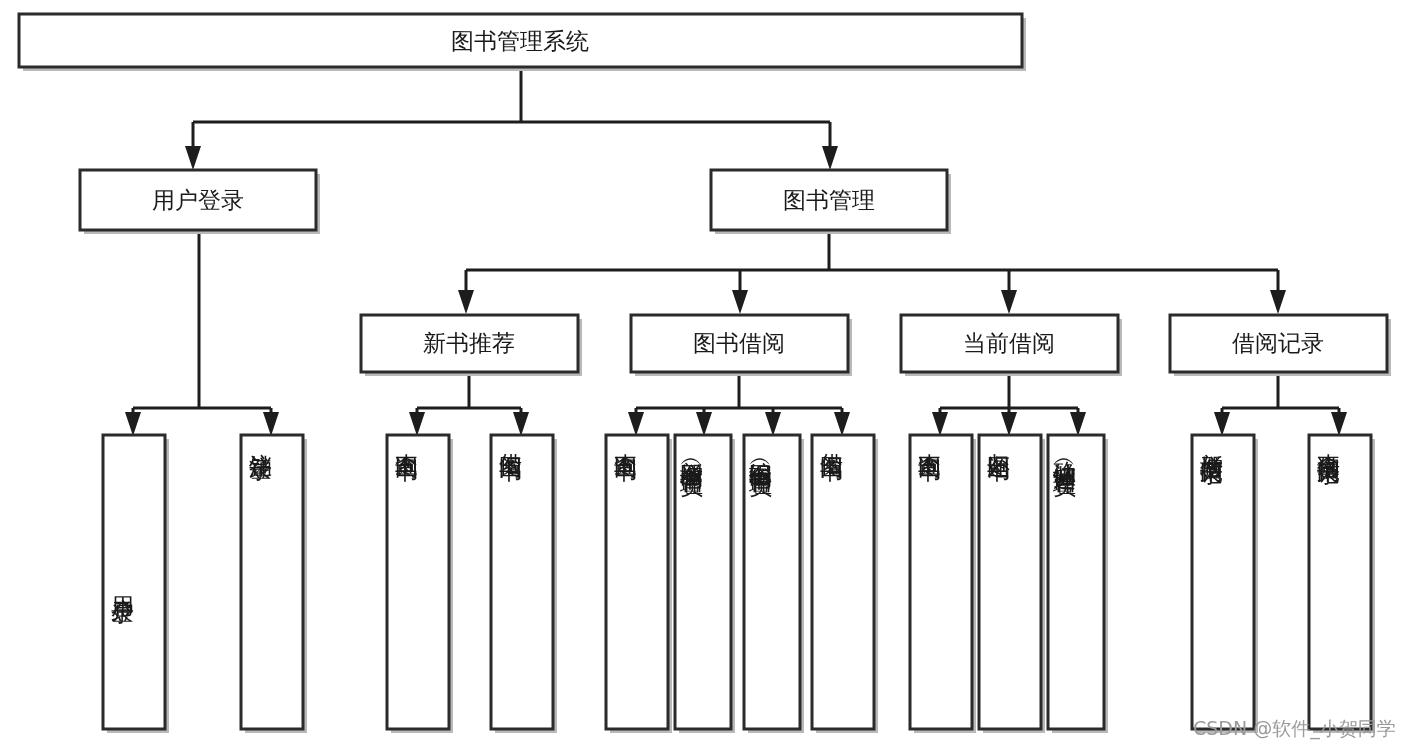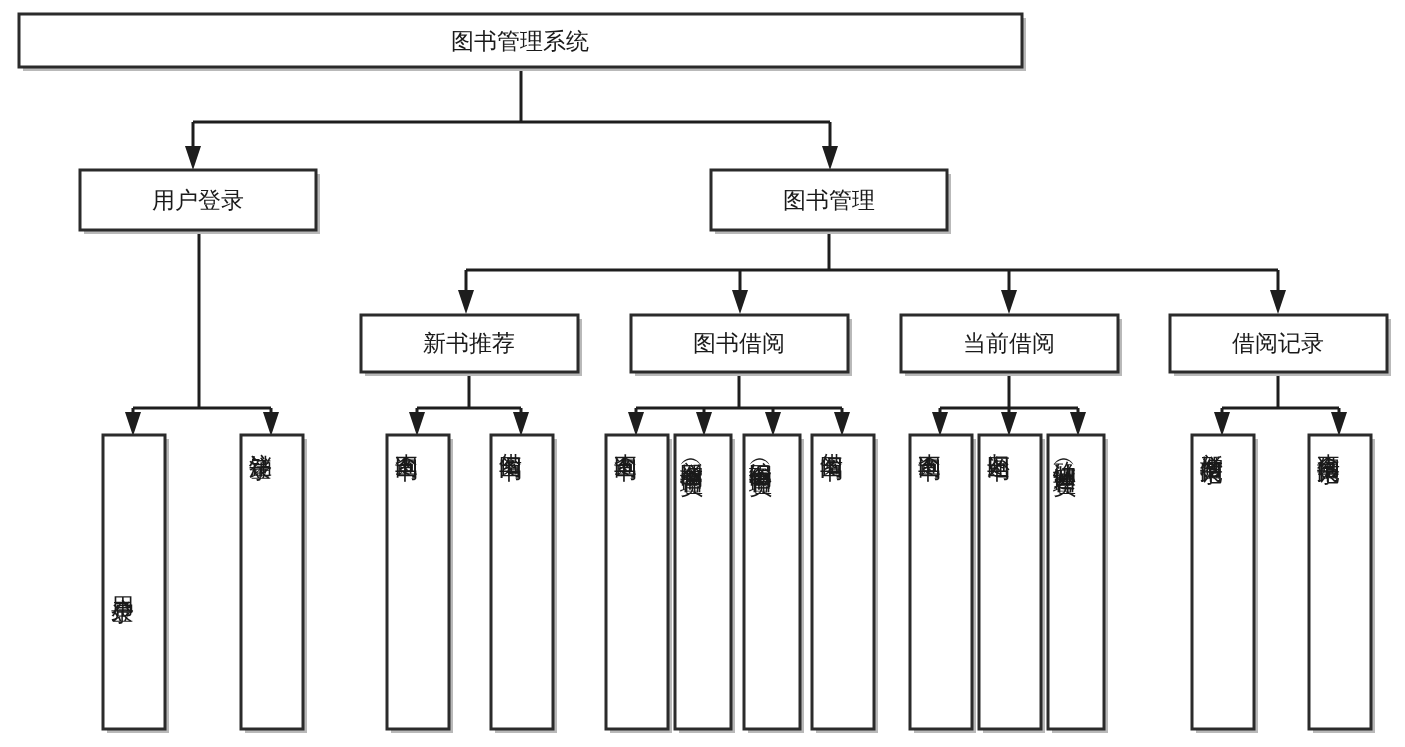--- a/index.html
+++ b/index.html
@@ -263,13 +263,14 @@
   <div class="leaf-label" style="left:749px; top:443px; height:294px; display:flex; align-items:flex-start;">编辑图书（管理员）</div>
   <div class="leaf-label" style="left:820px; top:435px; height:294px; display:flex; align-items:center;">借阅图书</div>
 
   <div class="leaf-label" style="left:918px; top:435px; height:294px; display:flex; align-items:center;">查询图书</div>
   <div class="leaf-label" style="left:987px; top:435px; height:294px; display:flex; align-items:center;">归还图书</div>
   <div class="leaf-label" style="left:1053px; top:443px; height:294px; display:flex; align-items:flex-start;">确认归还（管理员）</div>
 
   <div class="leaf-label" style="left:1200px; top:435px; height:294px; display:flex; align-items:center;">新增借阅记录</div>
   <div class="leaf-label" style="left:1317px; top:435px; height:294px; display:flex; align-items:center;">查询借阅记录</div>
 
+  <div class="watermark">CSDN @软件_小贺同学</div>
 </div>
 
 </body></html>

